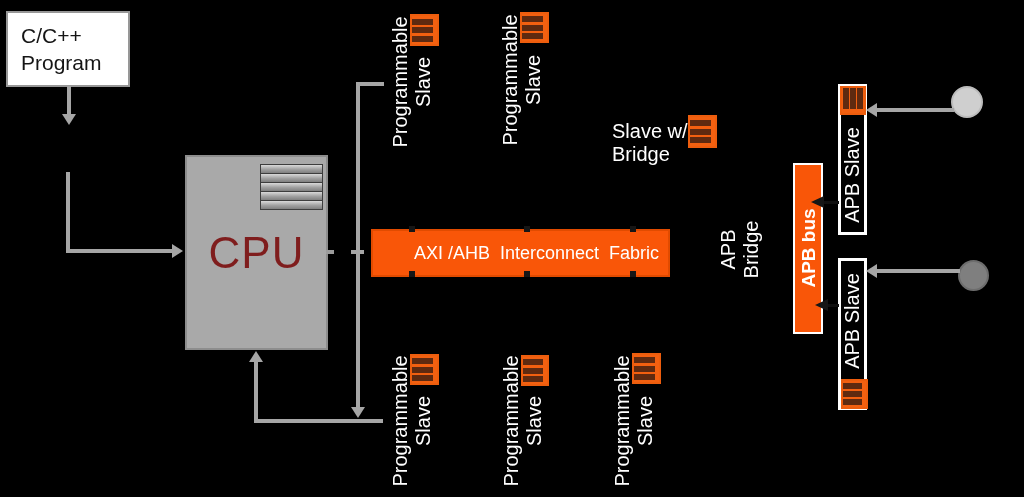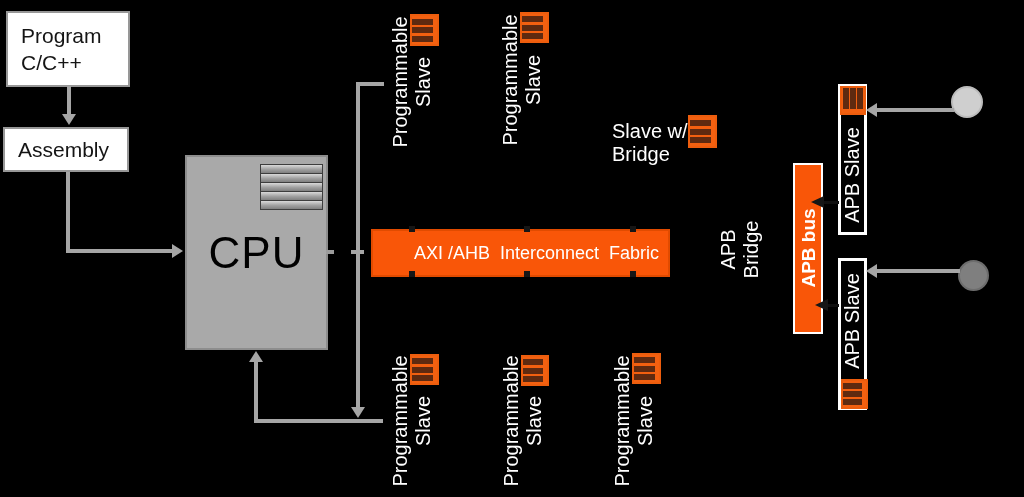--- a/index.html
+++ b/index.html
@@ -19,21 +19,21 @@
   .tri{position:absolute;width:0;height:0;z-index:4;}
   .tri.down {border-left:7px solid transparent;border-right:7px solid transparent;border-top:11px solid #a6a6a6;}
   .tri.up   {border-left:7px solid transparent;border-right:7px solid transparent;border-bottom:11px solid #a6a6a6;}
   .tri.left {border-top:7px solid transparent;border-bottom:7px solid transparent;border-right:11px solid #a6a6a6;}
   .tri.right{border-top:7px solid transparent;border-bottom:7px solid transparent;border-left:11px solid #a6a6a6;}
   .tri.bleft{border-top:6px solid transparent;border-bottom:6px solid transparent;border-right:13px solid #161616;z-index:7;}
 
   
   #cpu{position:absolute;left:185px;top:155px;width:143px;height:195px;background:#a9a9a9;
        border:2px solid #8d8d8d;box-sizing:border-box;display:flex;align-items:center;justify-content:center;}
-  #cpu .cpu-label{color:#000000;font-size:44px;letter-spacing:1px;}
+  #cpu .cpu-label{color:#7f1d1d;font-size:44px;letter-spacing:1px;}
   .regfile{position:absolute;left:260px;top:164px;width:63px;height:46px;display:flex;flex-direction:column;}
   .regfile i{flex:1;border:1px solid #3d3d3d;margin-top:-1px;
              background:linear-gradient(180deg,#d9d9d9 0%,#a0a0a0 55%,#7f7f7f 100%);}
   .regfile i:first-child{margin-top:0;}
 
   
   .fabric{position:absolute;left:371px;top:229px;width:299px;height:48px;background:#f95608;
           border:2px solid #e14b00;box-sizing:border-box;display:flex;align-items:center;justify-content:center;padding-left:32px;}
   .fabric span{color:#fff;font-size:18px;white-space:pre;}
   .tick{position:absolute;width:6px;height:6px;background:#161616;z-index:3;}
@@ -57,30 +57,27 @@
   .apbslavebox{position:absolute;left:838px;width:29px;background:#000;border:3px solid #fff;box-sizing:border-box;}
 
   .circle{position:absolute;border-radius:50%;}
 </style>
 </head>
 <body>
 
 <div id="stage">
 
   <div class="wbox" style="left:6px;top:11px;width:124px;height:76px;">
+    <span>C/C++</span>
     <span>Program</span>
-    <span>C/C++</span>
   </div>
 
   <div class="shaft" style="left:67px;top:86px;width:4px;height:30px;"></div>
   <div class="tri down" style="left:62px;top:114px;"></div>
 
-  <div class="wbox" style="left:3px;top:127px;width:126px;height:45px;">
-    <span>Assembly</span>
-  </div>
 
   <div class="shaft" style="left:66px;top:172px;width:4px;height:81px;"></div>
   <div class="shaft" style="left:66px;top:249px;width:106px;height:4px;"></div>
   <div class="tri right" style="left:172px;top:244px;"></div>
 
   <div id="cpu">
     <span class="cpu-label">CPU</span>
   </div>
   <div class="regfile">
     <i></i>

